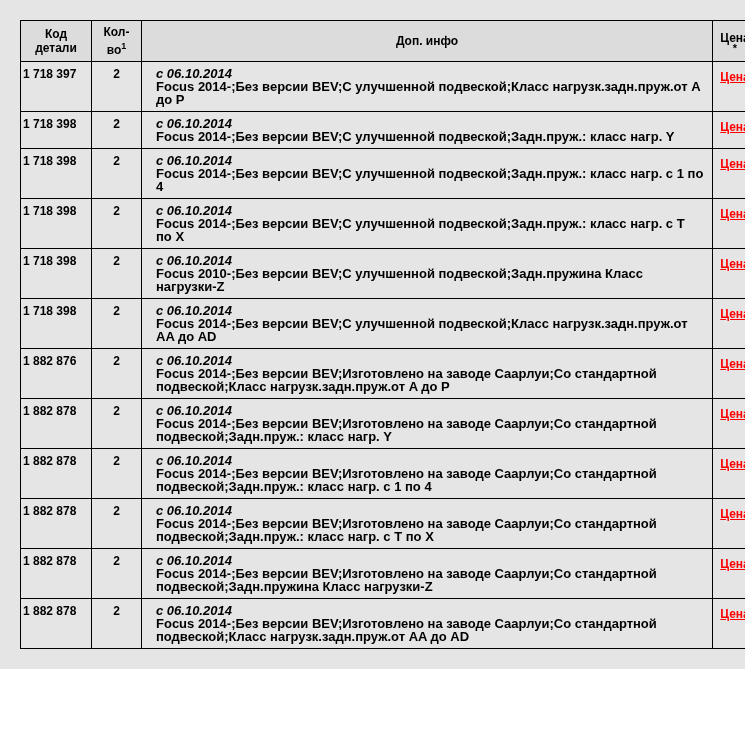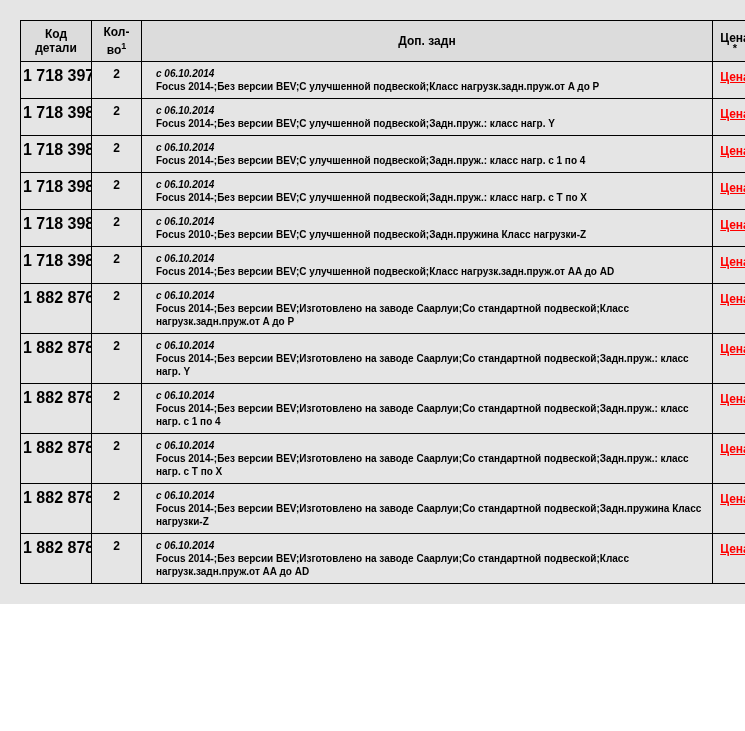--- a/index.html
+++ b/index.html
@@ -33,34 +33,34 @@
   }
   th.col-qty sup{font-size:9px;}
   th.col-price .star{
     display:block;
     font-size:11px;
     line-height:7px;
     font-weight:bold;
   }
   
   td.code{
-    font-size:16px;
-    font-weight:bold;
-    text-align:right;
+    font-size:12px;
+    font-weight:bold;
+    text-align:left;
     padding:5px 2px;
     white-space:nowrap;
   }
   td.qty{
     font-size:12px;
     font-weight:bold;
     text-align:center;
     padding:5px 2px;
   }
   td.info{
-    font-size:10px;
+    font-size:13px;
     line-height:13px;
     font-weight:bold;
     padding:5px 8px 5px 14px;
   }
   td.info .date{
     font-style:italic;
   }
   td.price{
     text-align:center;
     padding:5px 2px;
@@ -80,21 +80,21 @@
     <colgroup>
       <col style="width:71px">
       <col style="width:50px">
       <col style="width:571px">
       <col style="width:45px">
     </colgroup>
     <thead>
       <tr>
         <th class="col-code"><span>Код детали</span></th>
         <th class="col-qty"><span>Кол-во</span><sup>1</sup></th>
-        <th class="col-info"><span>Доп. задн</span></th>
+        <th class="col-info"><span>Доп. инфо</span></th>
         <th class="col-price"><span>Цена</span><span class="star">*</span></th>
       </tr>
     </thead>
     <tbody id="rows">
   <tr>
     <td class="code">1 718 397</td>
     <td class="qty">2</td>
     <td class="info">
       <div class="date">с 06.10.2014</div>
       <div class="desc">Focus 2014-;Без версии BEV;С улучшенной подвеской;Класс нагрузк.задн.пруж.от A до P</div>

